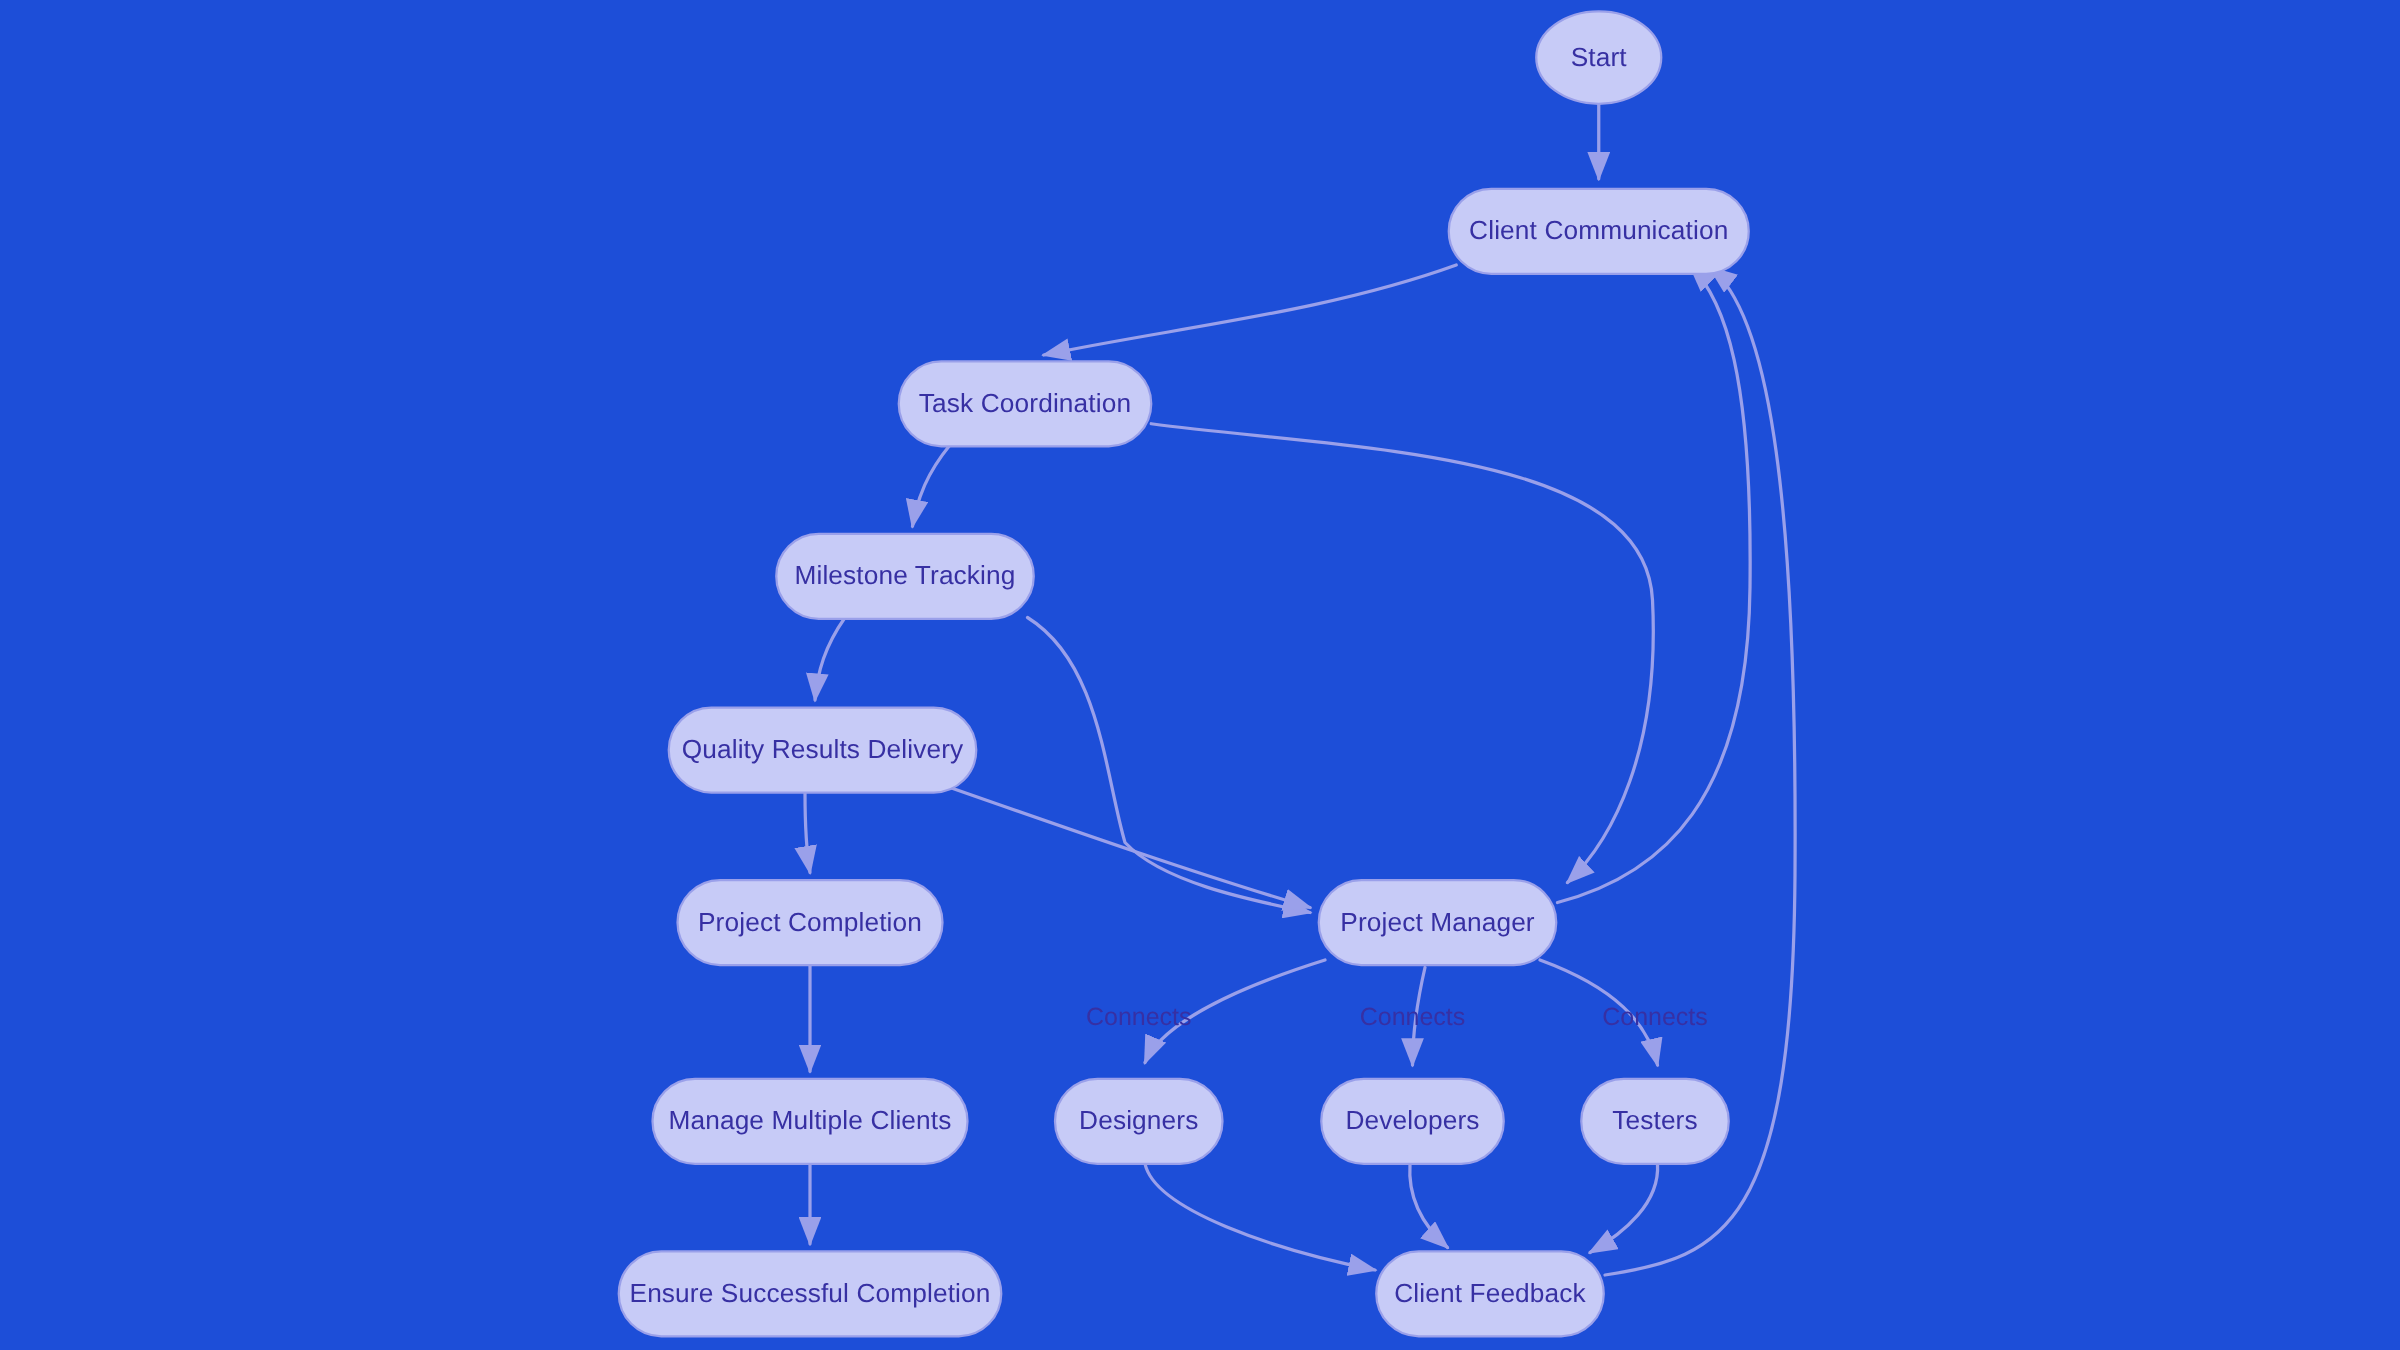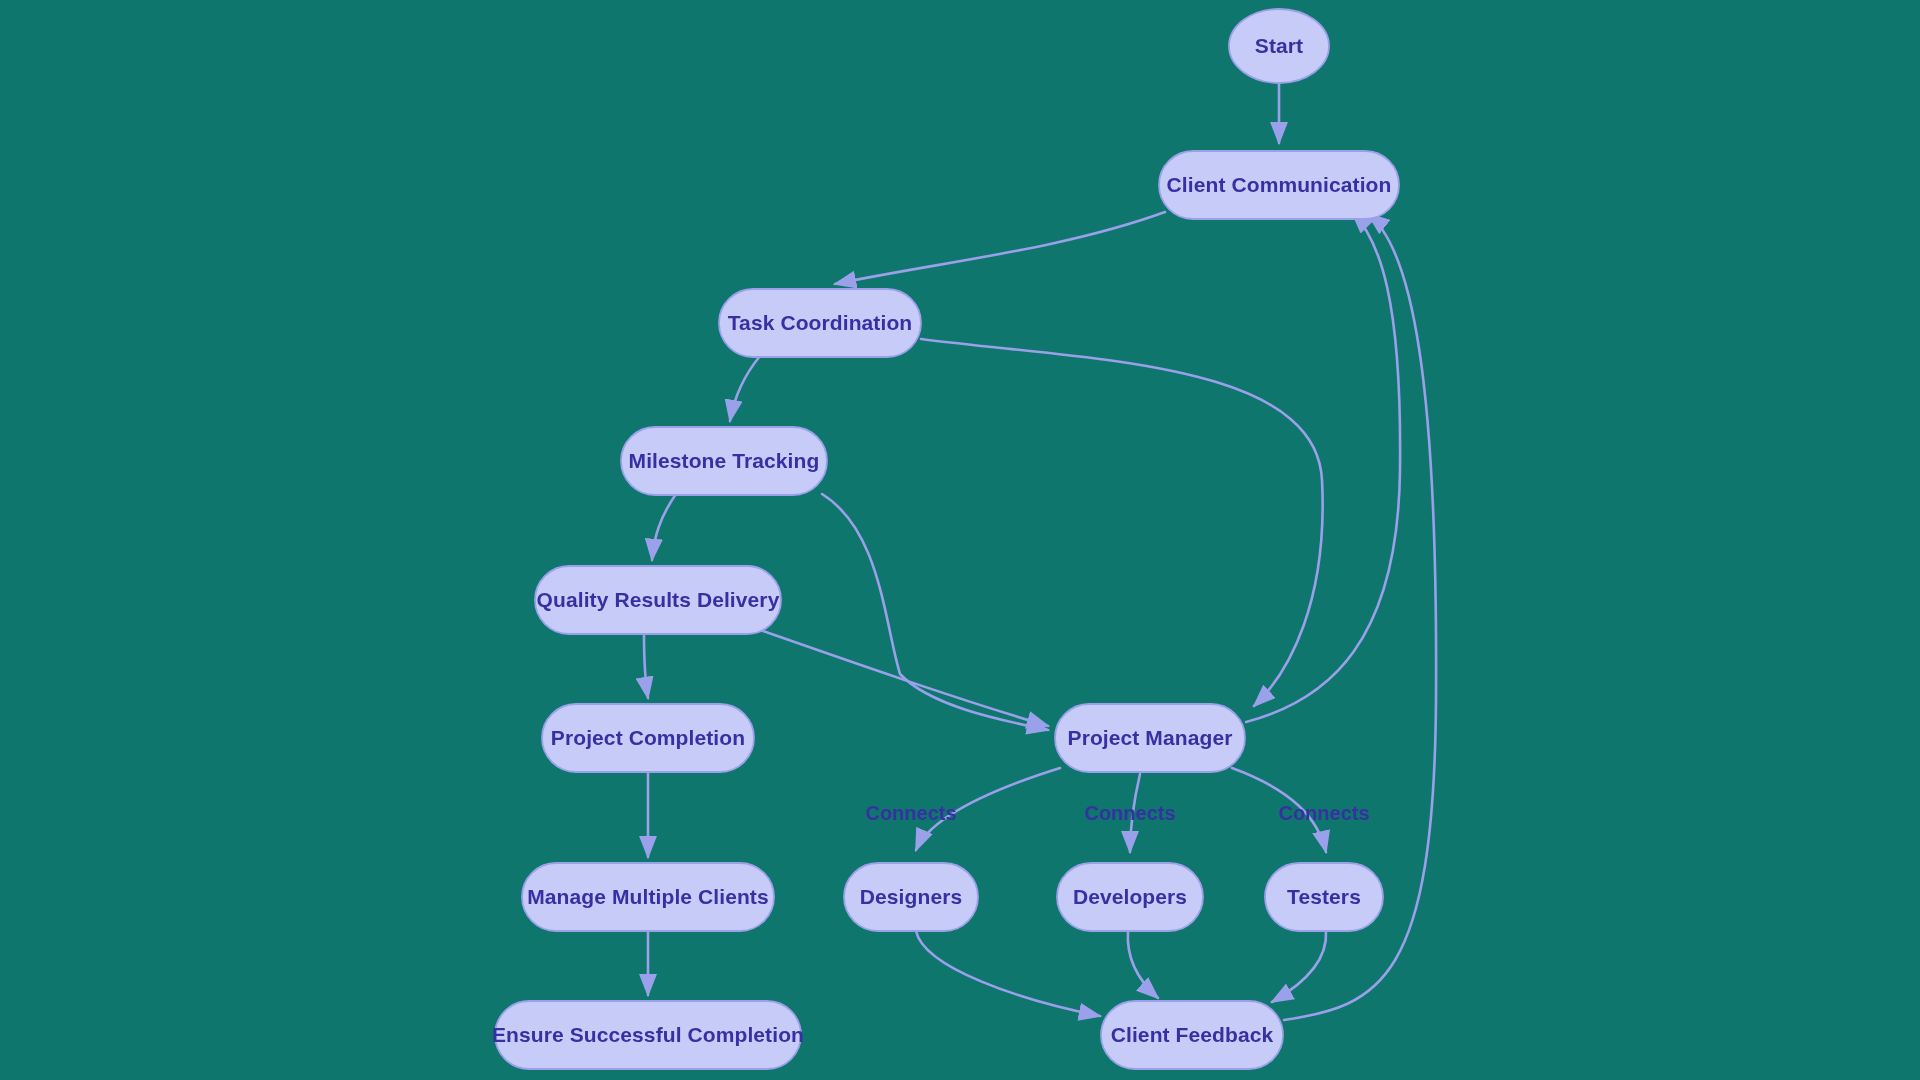--- a/index.html
+++ b/index.html
@@ -27,21 +27,21 @@
     font-size:20px;
     fill:#3730a3;
     text-anchor:middle;
     dominant-baseline:middle;
   }
   .edge-path{fill:none;stroke-linecap:round;stroke-linejoin:round;}
 </style>
 </head>
 <body>
 
-<div id="flow-root" style="background: #0f766e; font-weight: bold;">
+<div id="flow-root" style="background: #1d4ed8;">
   <svg id="flow-svg" viewBox="0 0 1920 1080" xmlns="http://www.w3.org/2000/svg">
     <defs>
       <marker id="arrowhead" markerWidth="9" markerHeight="7" refX="8.2" refY="3.5" orient="auto" markerUnits="strokeWidth">
         <path d="M0,0 L9,3.5 L0,7 Z" fill="#9aa0ea"></path>
       </marker>
     </defs>
     <g id="edges-layer">
         <path class="edge-path" d="M1279,83 L1279,143" stroke="#9aa0ea" stroke-width="2.6" marker-end="url(#arrowhead)"></path>
         <path class="edge-path" d="M1165,212 C1060,250 940,262 835,284" stroke="#9aa0ea" stroke-width="2.6" marker-end="url(#arrowhead)"></path>
         <path class="edge-path" d="M760,356 C742,378 734,398 730,421" stroke="#9aa0ea" stroke-width="2.6" marker-end="url(#arrowhead)"></path>

